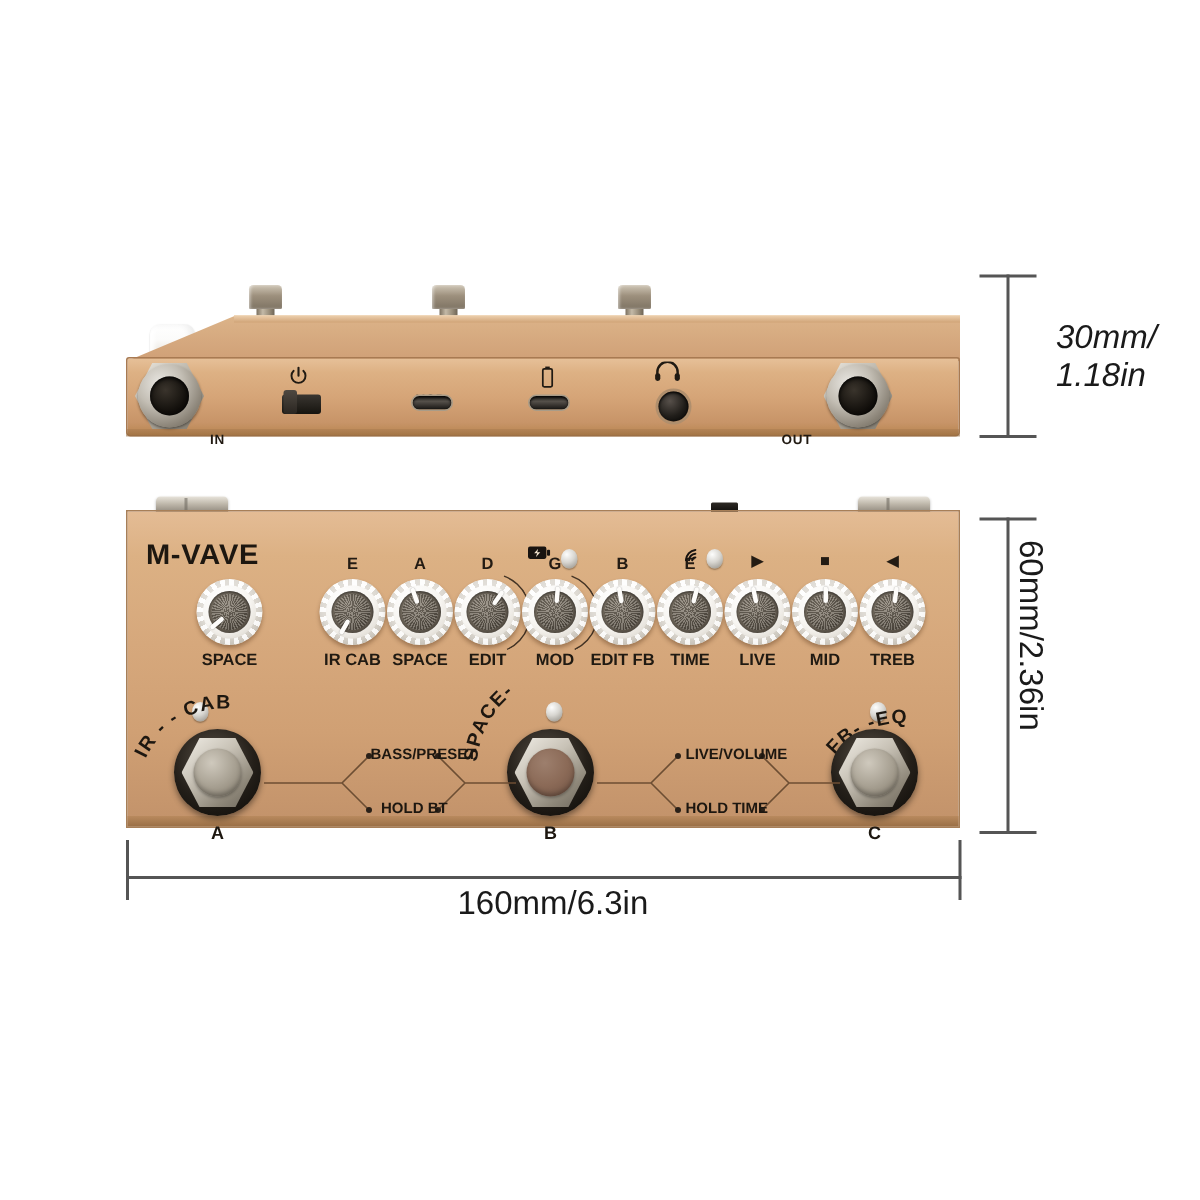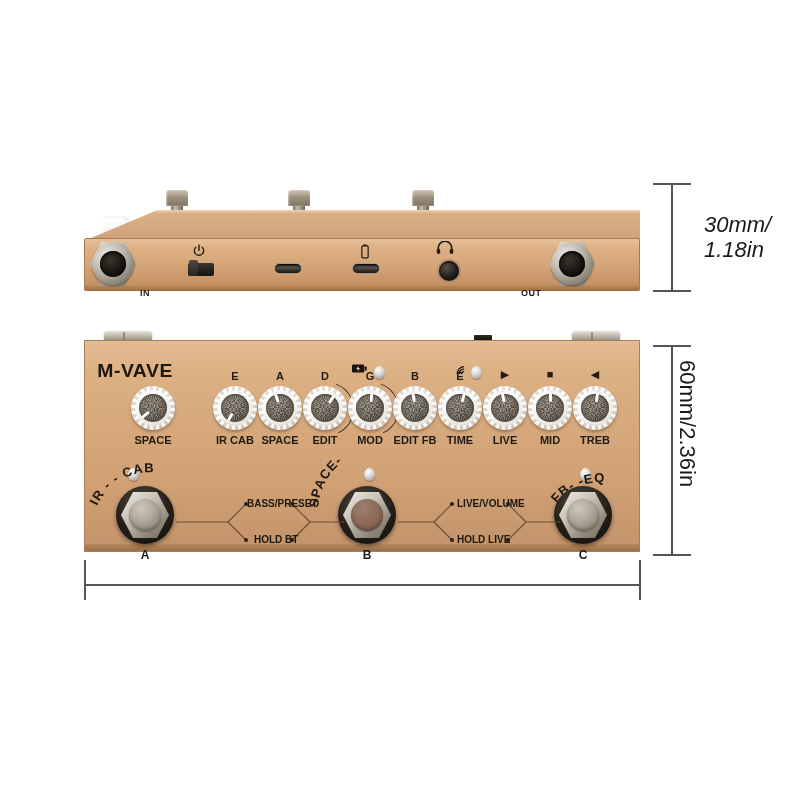--- a/index.html
+++ b/index.html
@@ -497,31 +497,32 @@
     <div class="fn-label" style="left:170px;top:194px;">HOLD BT</div>
 
     <svg class="brk" style="left:314px;top:156px;" width="162" height="52" viewBox="0 0 162 52">
       <path d="M0 26 L36 26 M36 26 L54 8 M36 26 L54 44 M110 8 L128 26 M128 26 L162 26 M110 44 L128 26" stroke="#6d4e33" stroke-width="1.1" fill="none"></path>
       <circle cx="54" cy="8" r="2" fill="#2a2018"></circle>
         <circle cx="54" cy="44" r="2" fill="#2a2018"></circle>
       <circle cx="110" cy="8" r="2" fill="#2a2018"></circle>
         <circle cx="110" cy="44" r="2" fill="#2a2018"></circle>
     </svg>
     <div class="fn-label" style="left:373px;top:158px;">LIVE/VOLUME</div>
-    <div class="fn-label" style="left:373px;top:194px;">HOLD LIVE</div>
+    <div class="fn-label" style="left:373px;top:194px;">HOLD TIME</div>
   </div>
 
   <div class="dim-line" style="left:653px;top:183px;width:38px;height:2px;"></div>
   <div class="dim-line" style="left:653px;top:290px;width:38px;height:2px;"></div>
   <div class="dim-line" style="left:671px;top:183px;width:2px;height:109px;"></div>
   <div class="dim-text" style="left:704px;top:212px;font-style:italic;">30mm/
 1.18in</div>
 
   <div class="dim-line" style="left:653px;top:345px;width:38px;height:2px;"></div>
   <div class="dim-line" style="left:653px;top:554px;width:38px;height:2px;"></div>
   <div class="dim-line" style="left:671px;top:345px;width:2px;height:211px;"></div>
   <div class="dim-text vert" style="left:700px;top:360px;">60mm/2.36in</div>
 
   <div class="dim-line" style="left:84px;top:560px;width:2px;height:40px;"></div>
   <div class="dim-line" style="left:639px;top:560px;width:2px;height:40px;"></div>
   <div class="dim-line" style="left:84px;top:584px;width:557px;height:2px;"></div>
+  <div class="dim-text" style="left:305px;top:589px;">160mm/6.3in</div>
 
 </div>
 
 </body></html>

